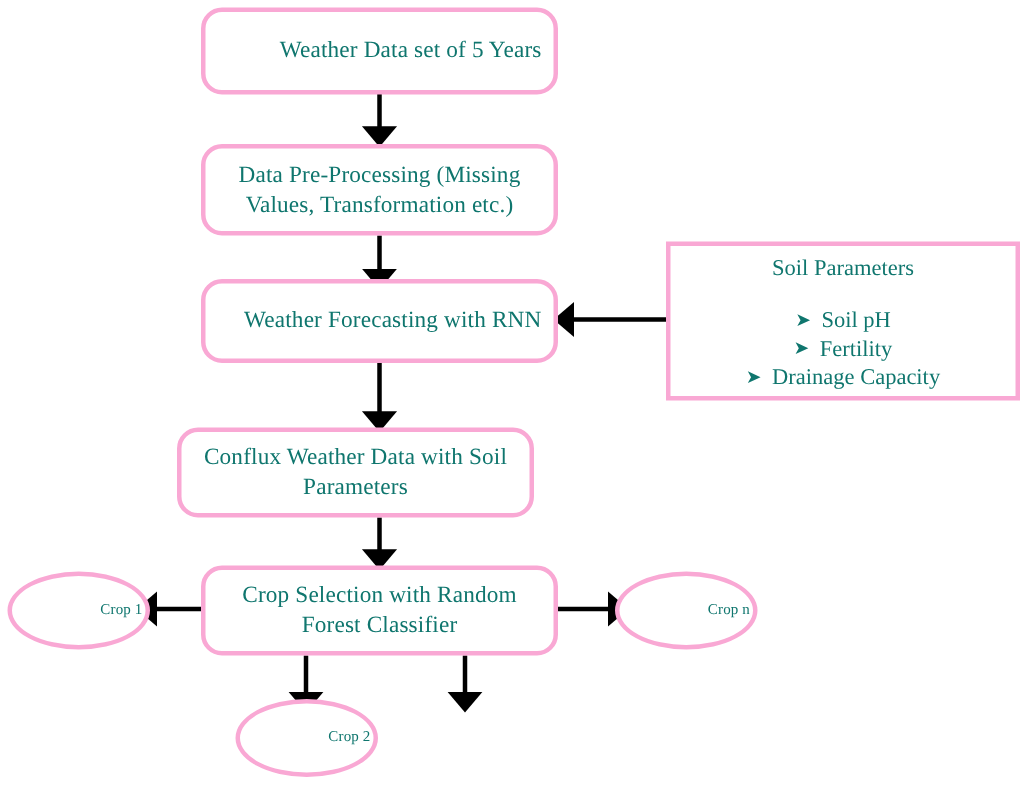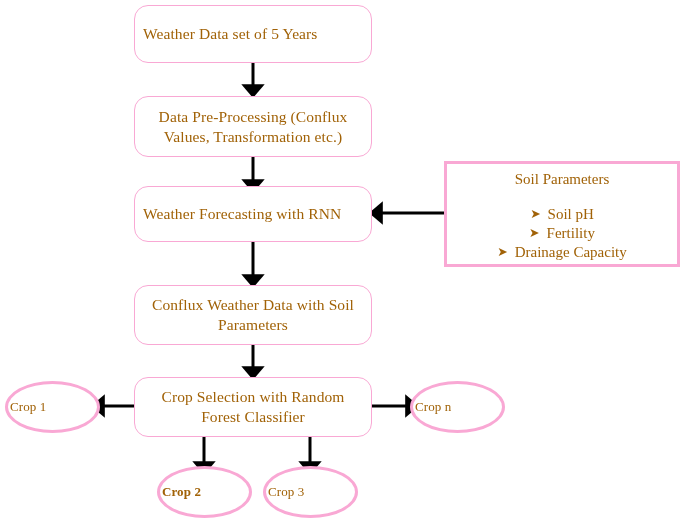--- a/index.html
+++ b/index.html
@@ -11,48 +11,48 @@
     position: relative;
     width: 685px;
     height: 523px;
     background: #ffffff;
     font-family: "Liberation Serif", "DejaVu Serif", serif;
     overflow: hidden;
   }
   .node {
     position: absolute;
     box-sizing: border-box;
-    border: 1px solid #f9a8d4;
+    border: 3px solid #f9a8d4;
     background: #ffffff;
     display: flex;
     align-items: center;
-    justify-content: flex-start;
+    justify-content: flex-end;
     text-align: center;
-    color: #a16207;
+    color: #0f766e;
     z-index: 3;
   }
   .rounded {
     border-radius: 14px;
   }
   .rect {
     border-radius: 0;
     border-width: 3px;
   }
   .ellipse {
     border-radius: 50%;
     border-width: 3px;
   }
   .node-text {
     font-size: 15.5px;
     line-height: 1.28;
     padding: 0 8px;
     letter-spacing: 0.1px;
   }
   .ellipse .node-text {
-    font-size: 13px;
+    font-size: 10px;
     padding: 0 2px;
   }
   .soil-box {
     display: block;
     padding: 6px 8px 6px 8px;
   }
   .soil-title {
     font-size: 15px;
     text-align: center;
     margin-bottom: 17px;
@@ -132,21 +132,21 @@
     <g>
       <line x1="310" y1="437" x2="310" y2="466" stroke="#000000" stroke-width="3" marker-end="url(#arrowDown)"></line>
     </g>
   </svg>
 
   <div class="node rounded" style="left:134px; top:5px; width:238px; height:58px;">
     <div class="node-text">Weather Data set of 5 Years</div>
   </div>
 
   <div class="node rounded" style="left:134px; top:96px; width:238px; height:61px;">
-    <div class="node-text">Data Pre-Processing (Conflux Values, Transformation etc.)</div>
+    <div class="node-text">Data Pre-Processing (Missing Values, Transformation etc.)</div>
   </div>
 
   <div class="node rounded" style="left:134px; top:186px; width:238px; height:56px;">
     <div class="node-text">Weather Forecasting with RNN</div>
   </div>
 
   <div class="node rect soil-box" style="left:444px; top:161px; width:236px; height:106px;">
     <div class="soil-title">Soil Parameters</div>
     <ul class="soil-list">
       <li>
@@ -154,37 +154,34 @@
       </li>
       <li>
         <span class="bullet">➤</span><span>Fertility</span>
       </li>
       <li>
         <span class="bullet">➤</span><span>Drainage Capacity</span>
       </li>
     </ul>
   </div>
 
-  <div class="node rounded" style="left:134px; top:285px; width:238px; height:60px;">
+  <div class="node rounded" style="left:118px; top:285px; width:238px; height:60px;">
     <div class="node-text">Conflux Weather Data with Soil Parameters</div>
   </div>
 
   <div class="node rounded" style="left:134px; top:377px; width:238px; height:60px;">
     <div class="node-text">Crop Selection with Random Forest Classifier</div>
   </div>
 
   <div class="node ellipse" style="left:5px; top:381px; width:95px; height:52px;">
     <div class="node-text">Crop 1</div>
   </div>
 
   <div class="node ellipse" style="left:410px; top:381px; width:95px; height:52px;">
     <div class="node-text">Crop n</div>
   </div>
 
-  <div class="node ellipse" style="left:157px; top:466px; width:95px; height:52px;font-weight:bold;">
+  <div class="node ellipse" style="left:157px; top:466px; width:95px; height:52px;">
     <div class="node-text">Crop 2</div>
   </div>
 
-  <div class="node ellipse" style="left:263px; top:466px; width:95px; height:52px;">
-    <div class="node-text">Crop 3</div>
-  </div>
 
 </div>
 
 </body></html>

